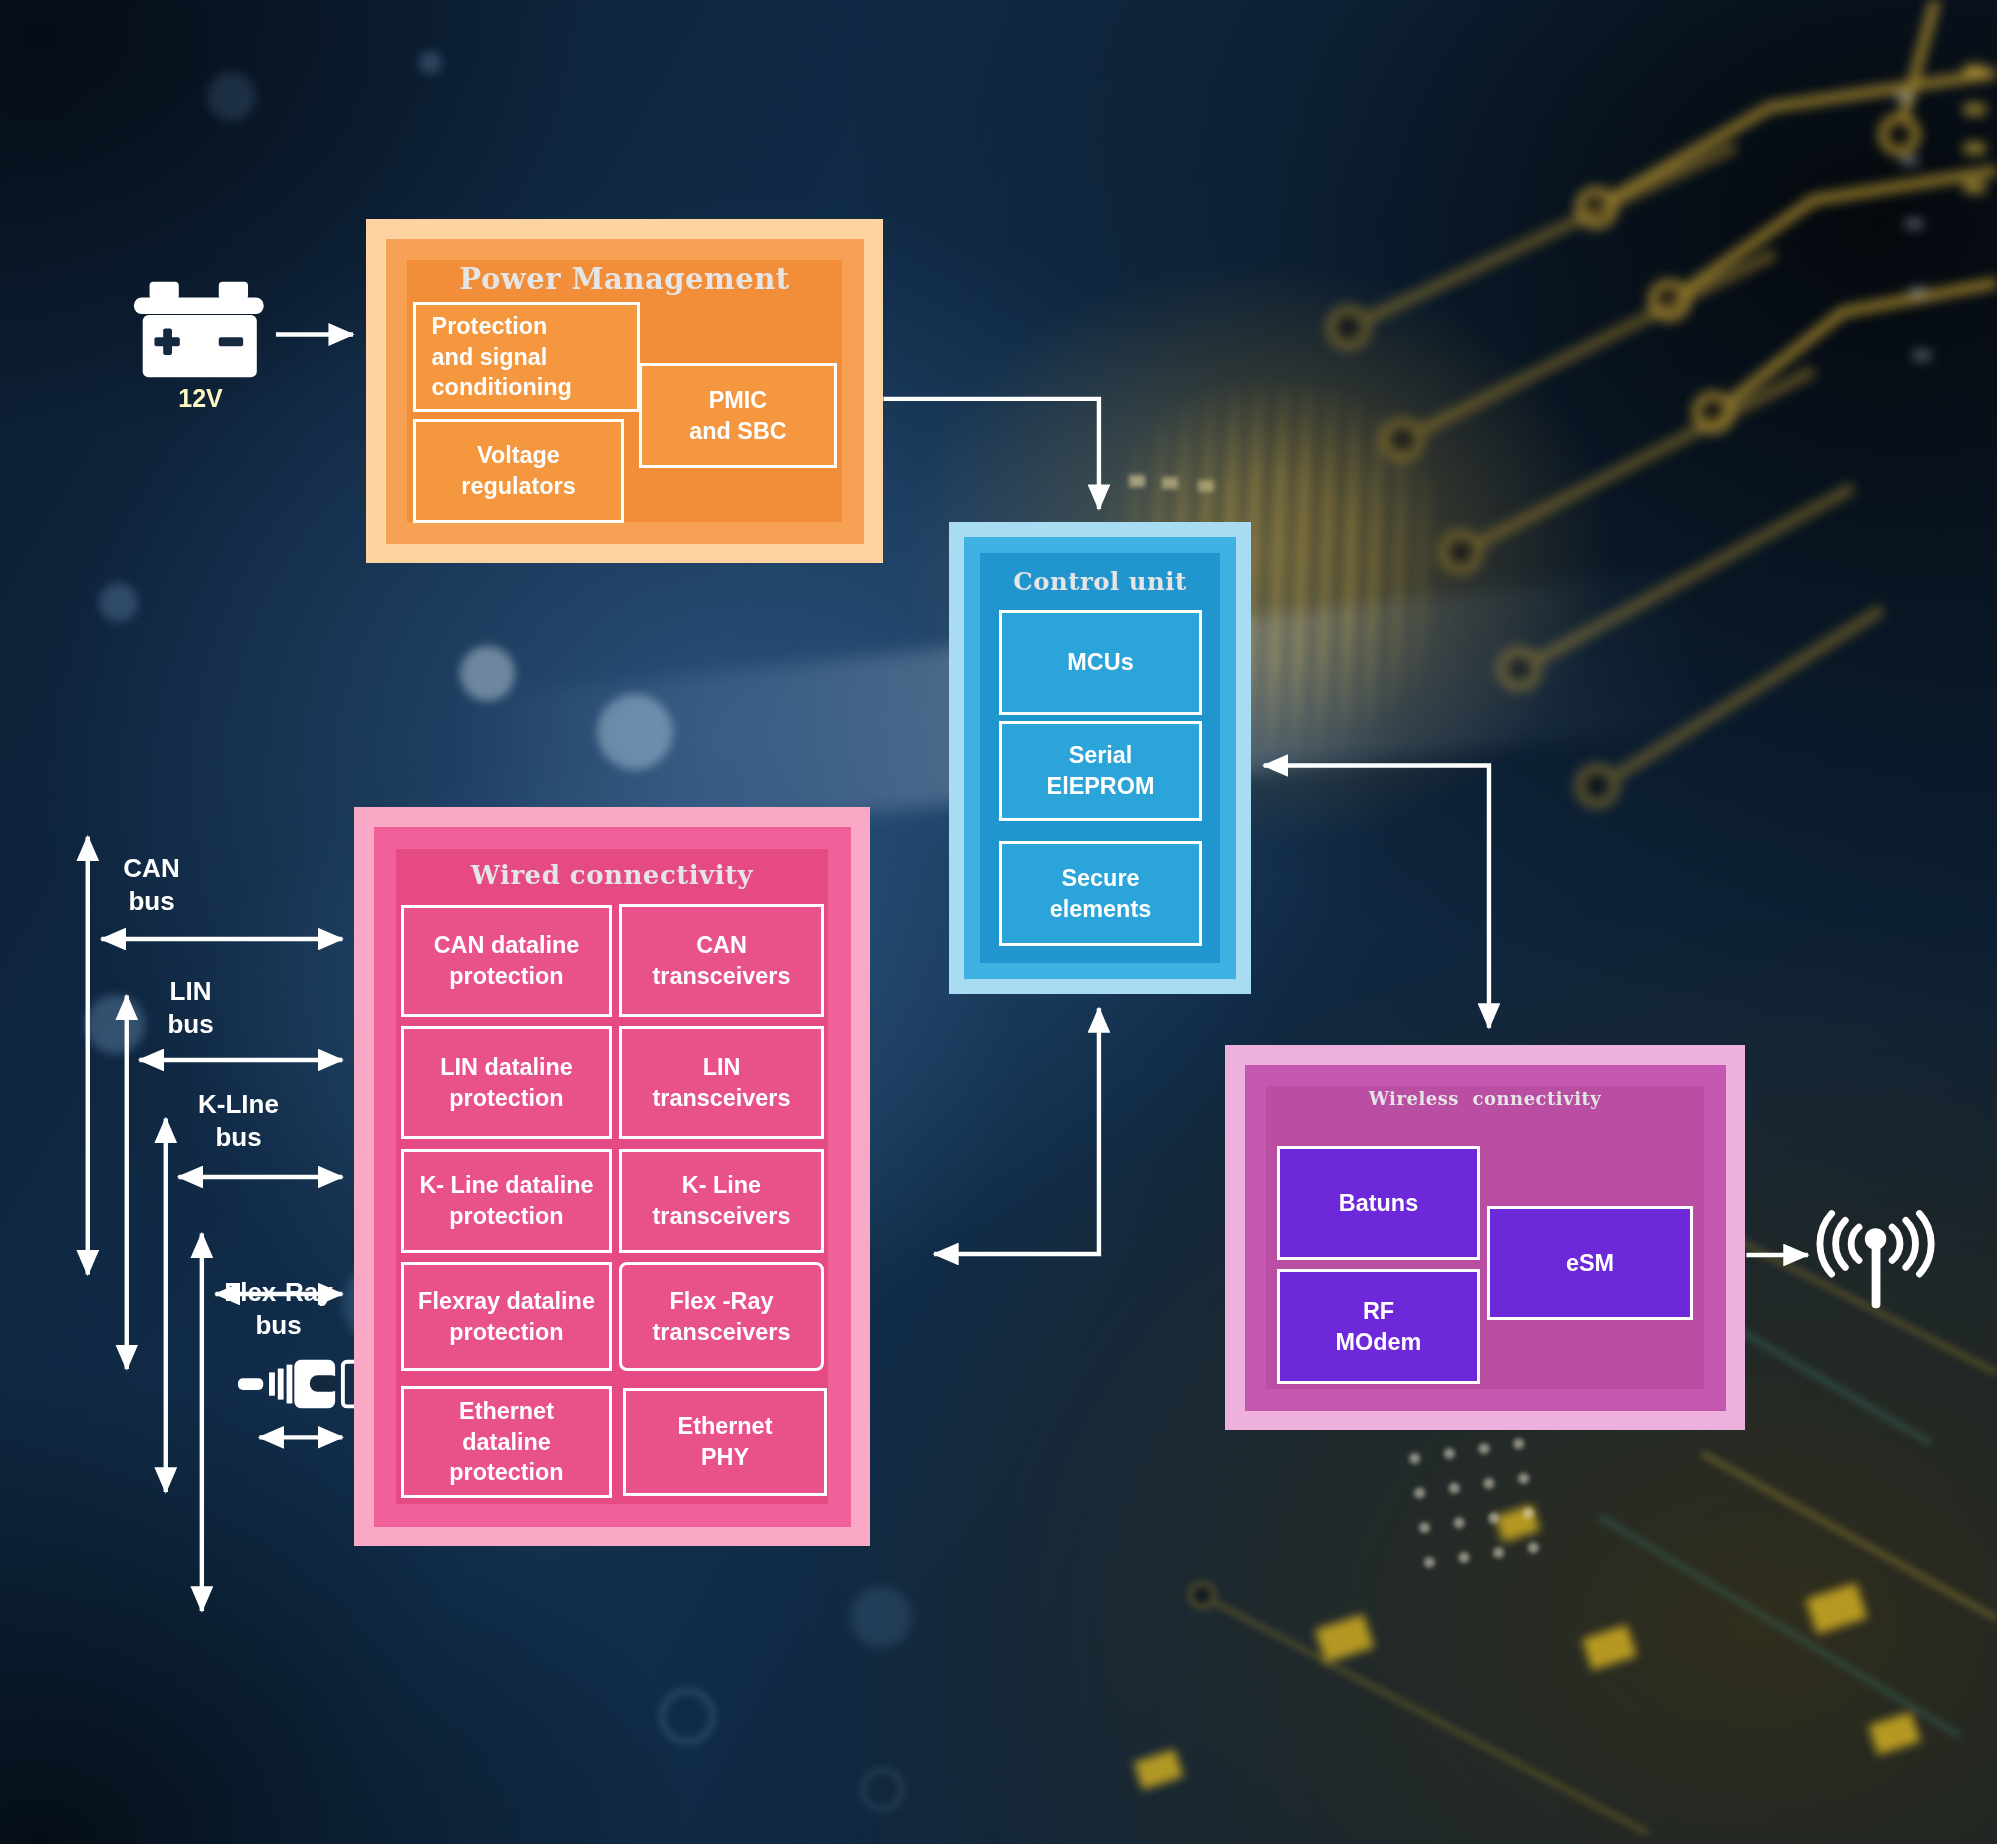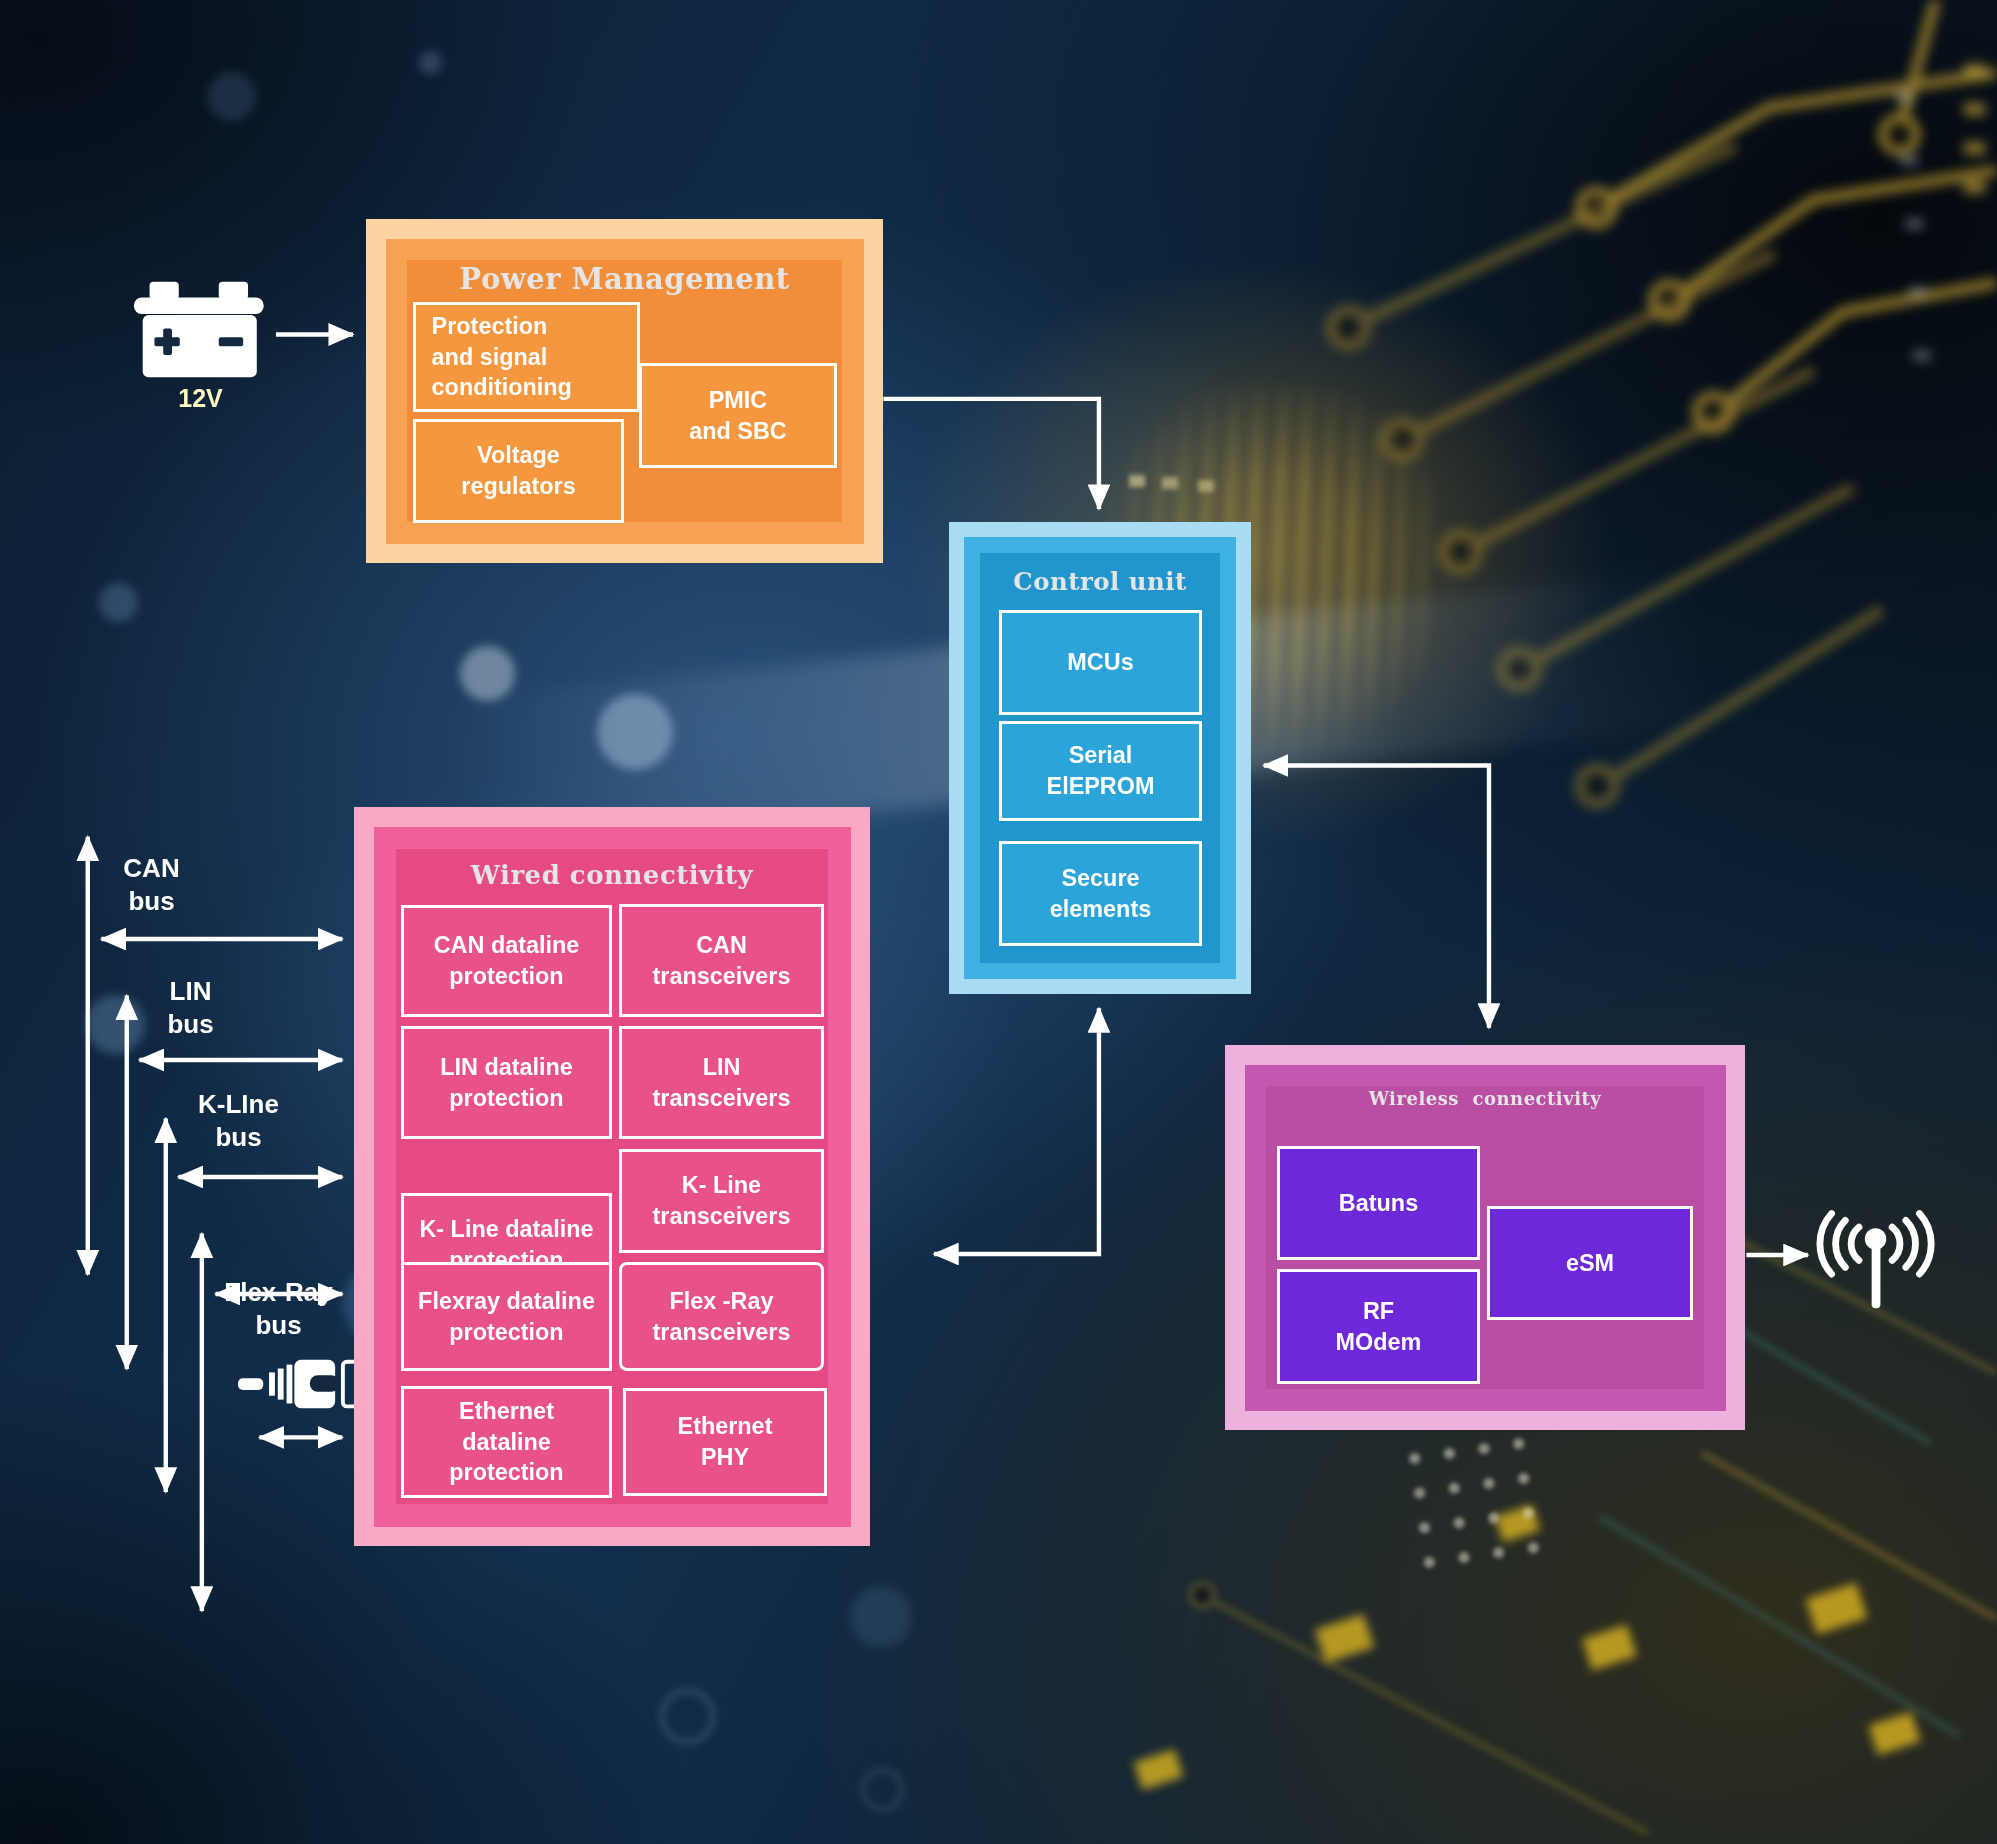--- a/index.html
+++ b/index.html
@@ -311,21 +311,21 @@
   <div class="g-panel"></div>
   <div class="g-title">Wired connectivity</div>
   <div class="box" style="left:47px;top:98px;width:205px;height:106px;">CAN dataline
 protection</div>
   <div class="box" style="left:265px;top:97px;width:199px;height:107px;">CAN
 transceivers</div>
   <div class="box" style="left:47px;top:219px;width:205px;height:107px;">LIN dataline
 protection</div>
   <div class="box" style="left:265px;top:219px;width:199px;height:107px;">LIN
 transceivers</div>
-  <div class="box" style="left:47px;top:342px;width:205px;height:98px;margin-top:44px;">K- Line dataline
+  <div class="box" style="left:47px;top:342px;width:205px;height:98px;">K- Line dataline
 protection</div>
   <div class="box" style="left:265px;top:342px;width:199px;height:98px;">K- Line
 transceivers</div>
   <div class="box" style="left:47px;top:455px;width:205px;height:103px;">Flexray dataline
 protection</div>
   <div class="box" style="left:265px;top:455px;width:199px;height:103px;border-radius:8px;">Flex -Ray
 transceivers</div>
   <div class="box" style="left:47px;top:579px;width:205px;height:106px;">Ethernet
 dataline
 protection</div>

